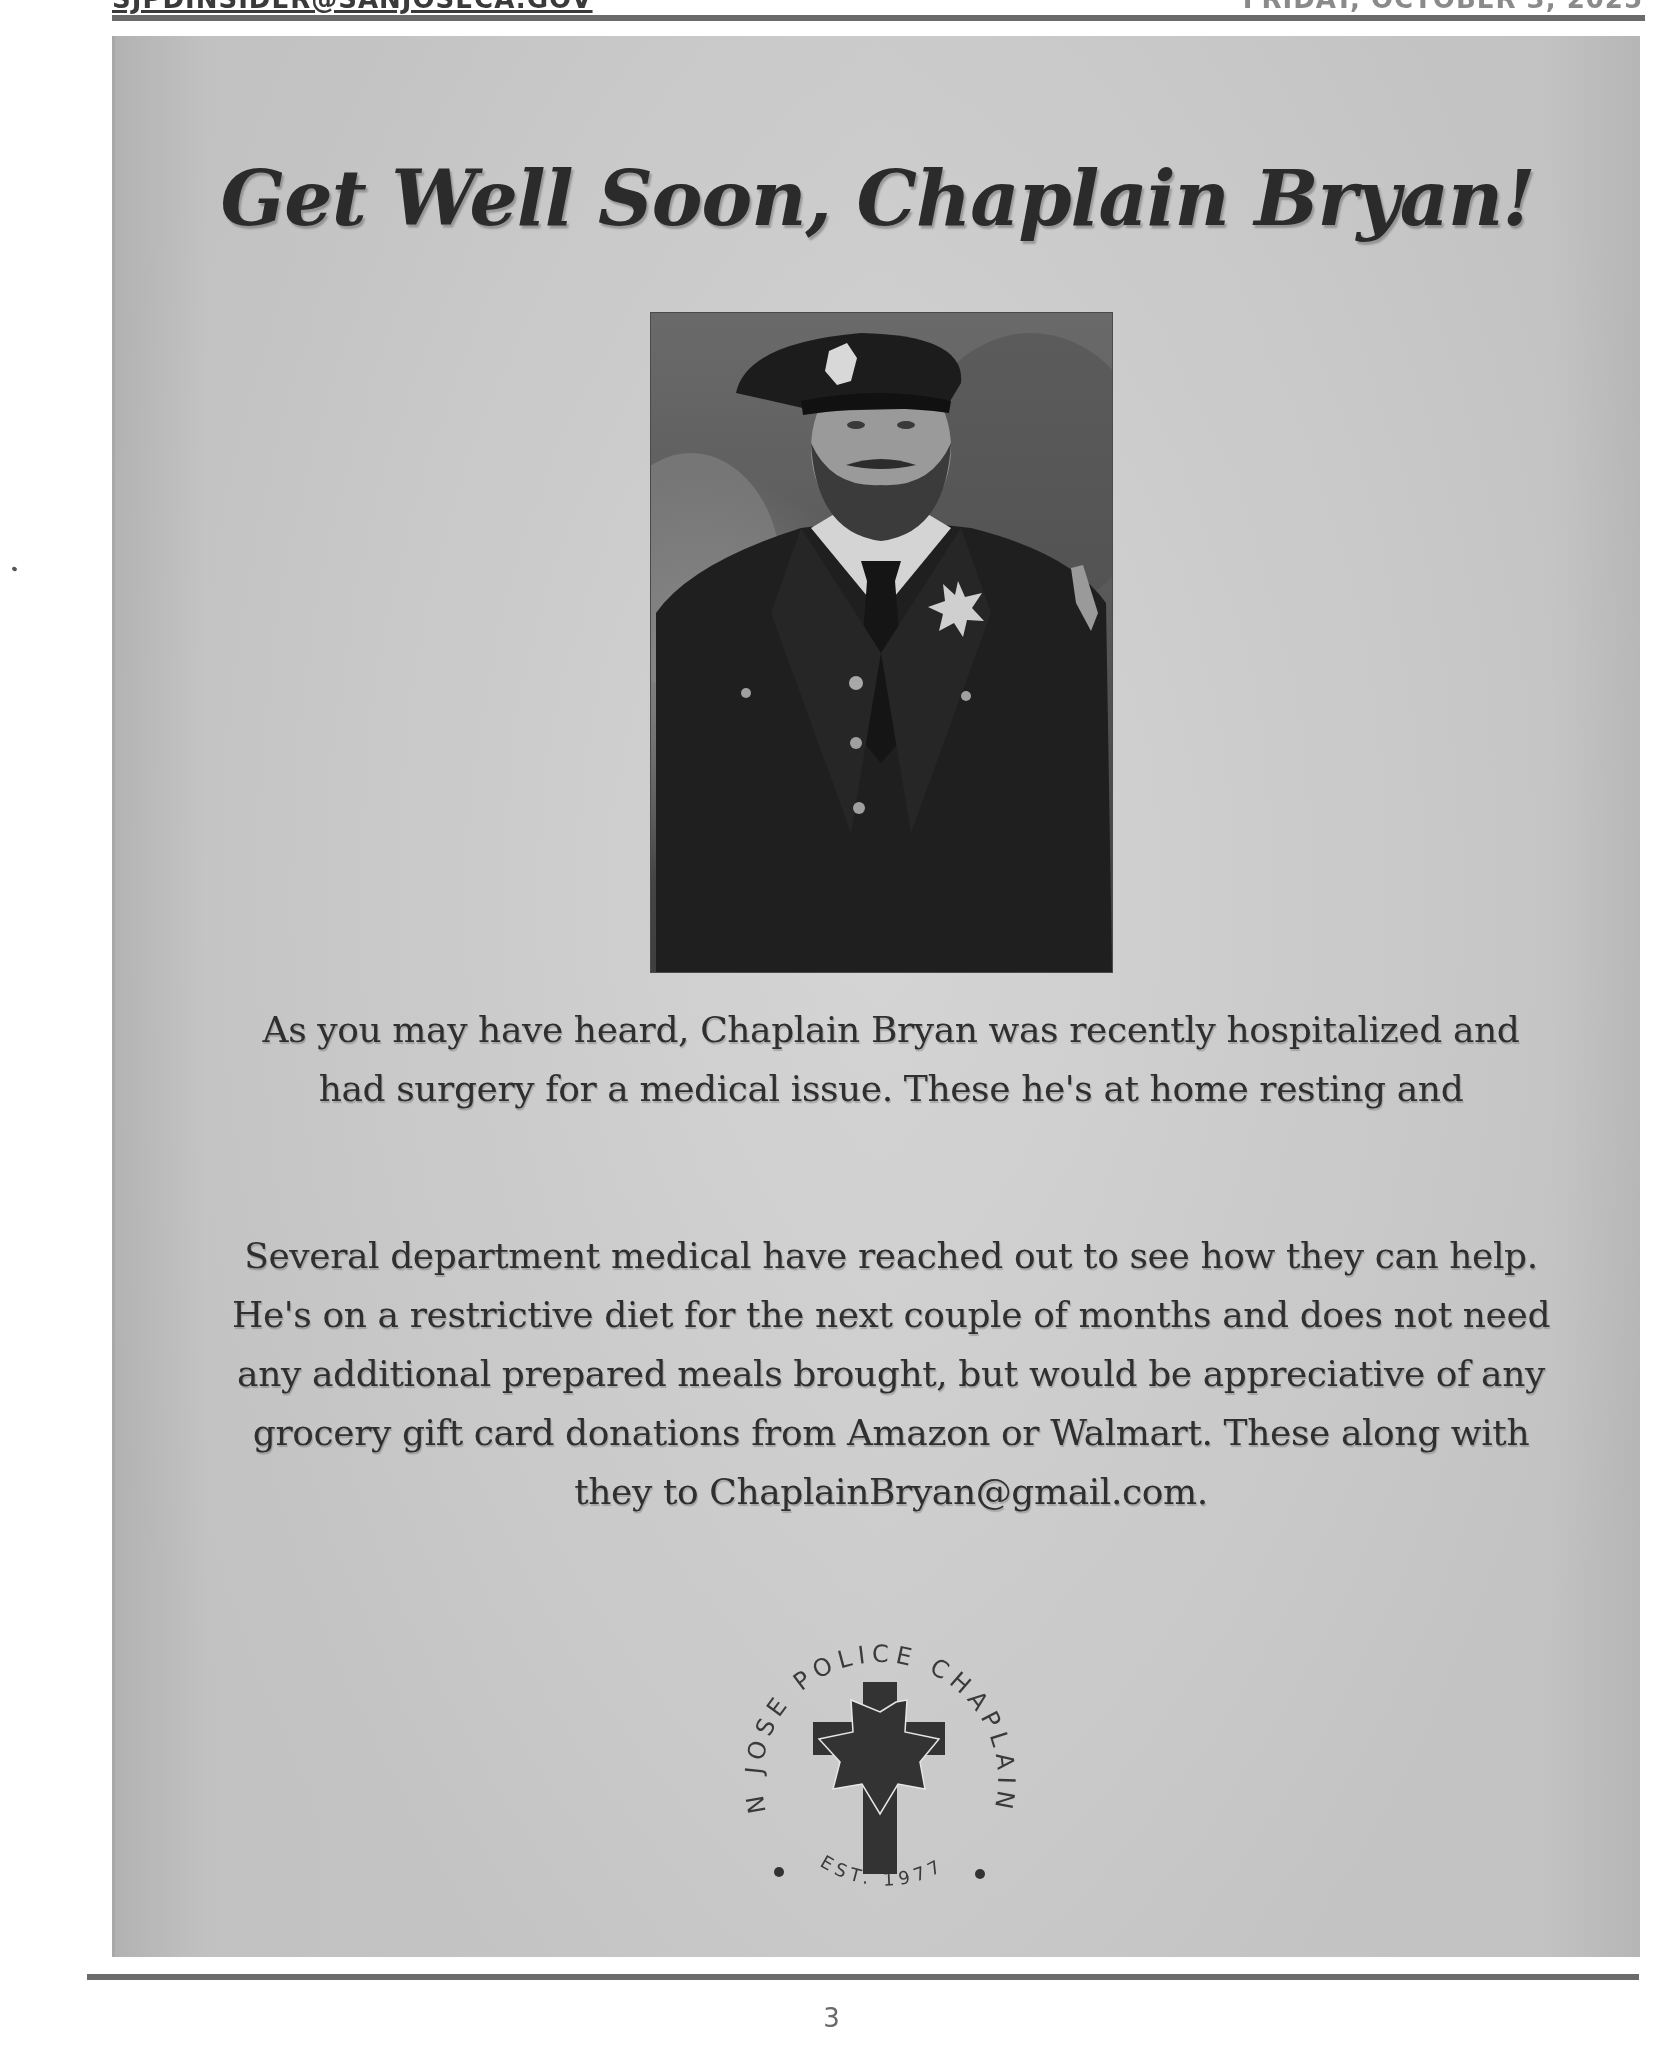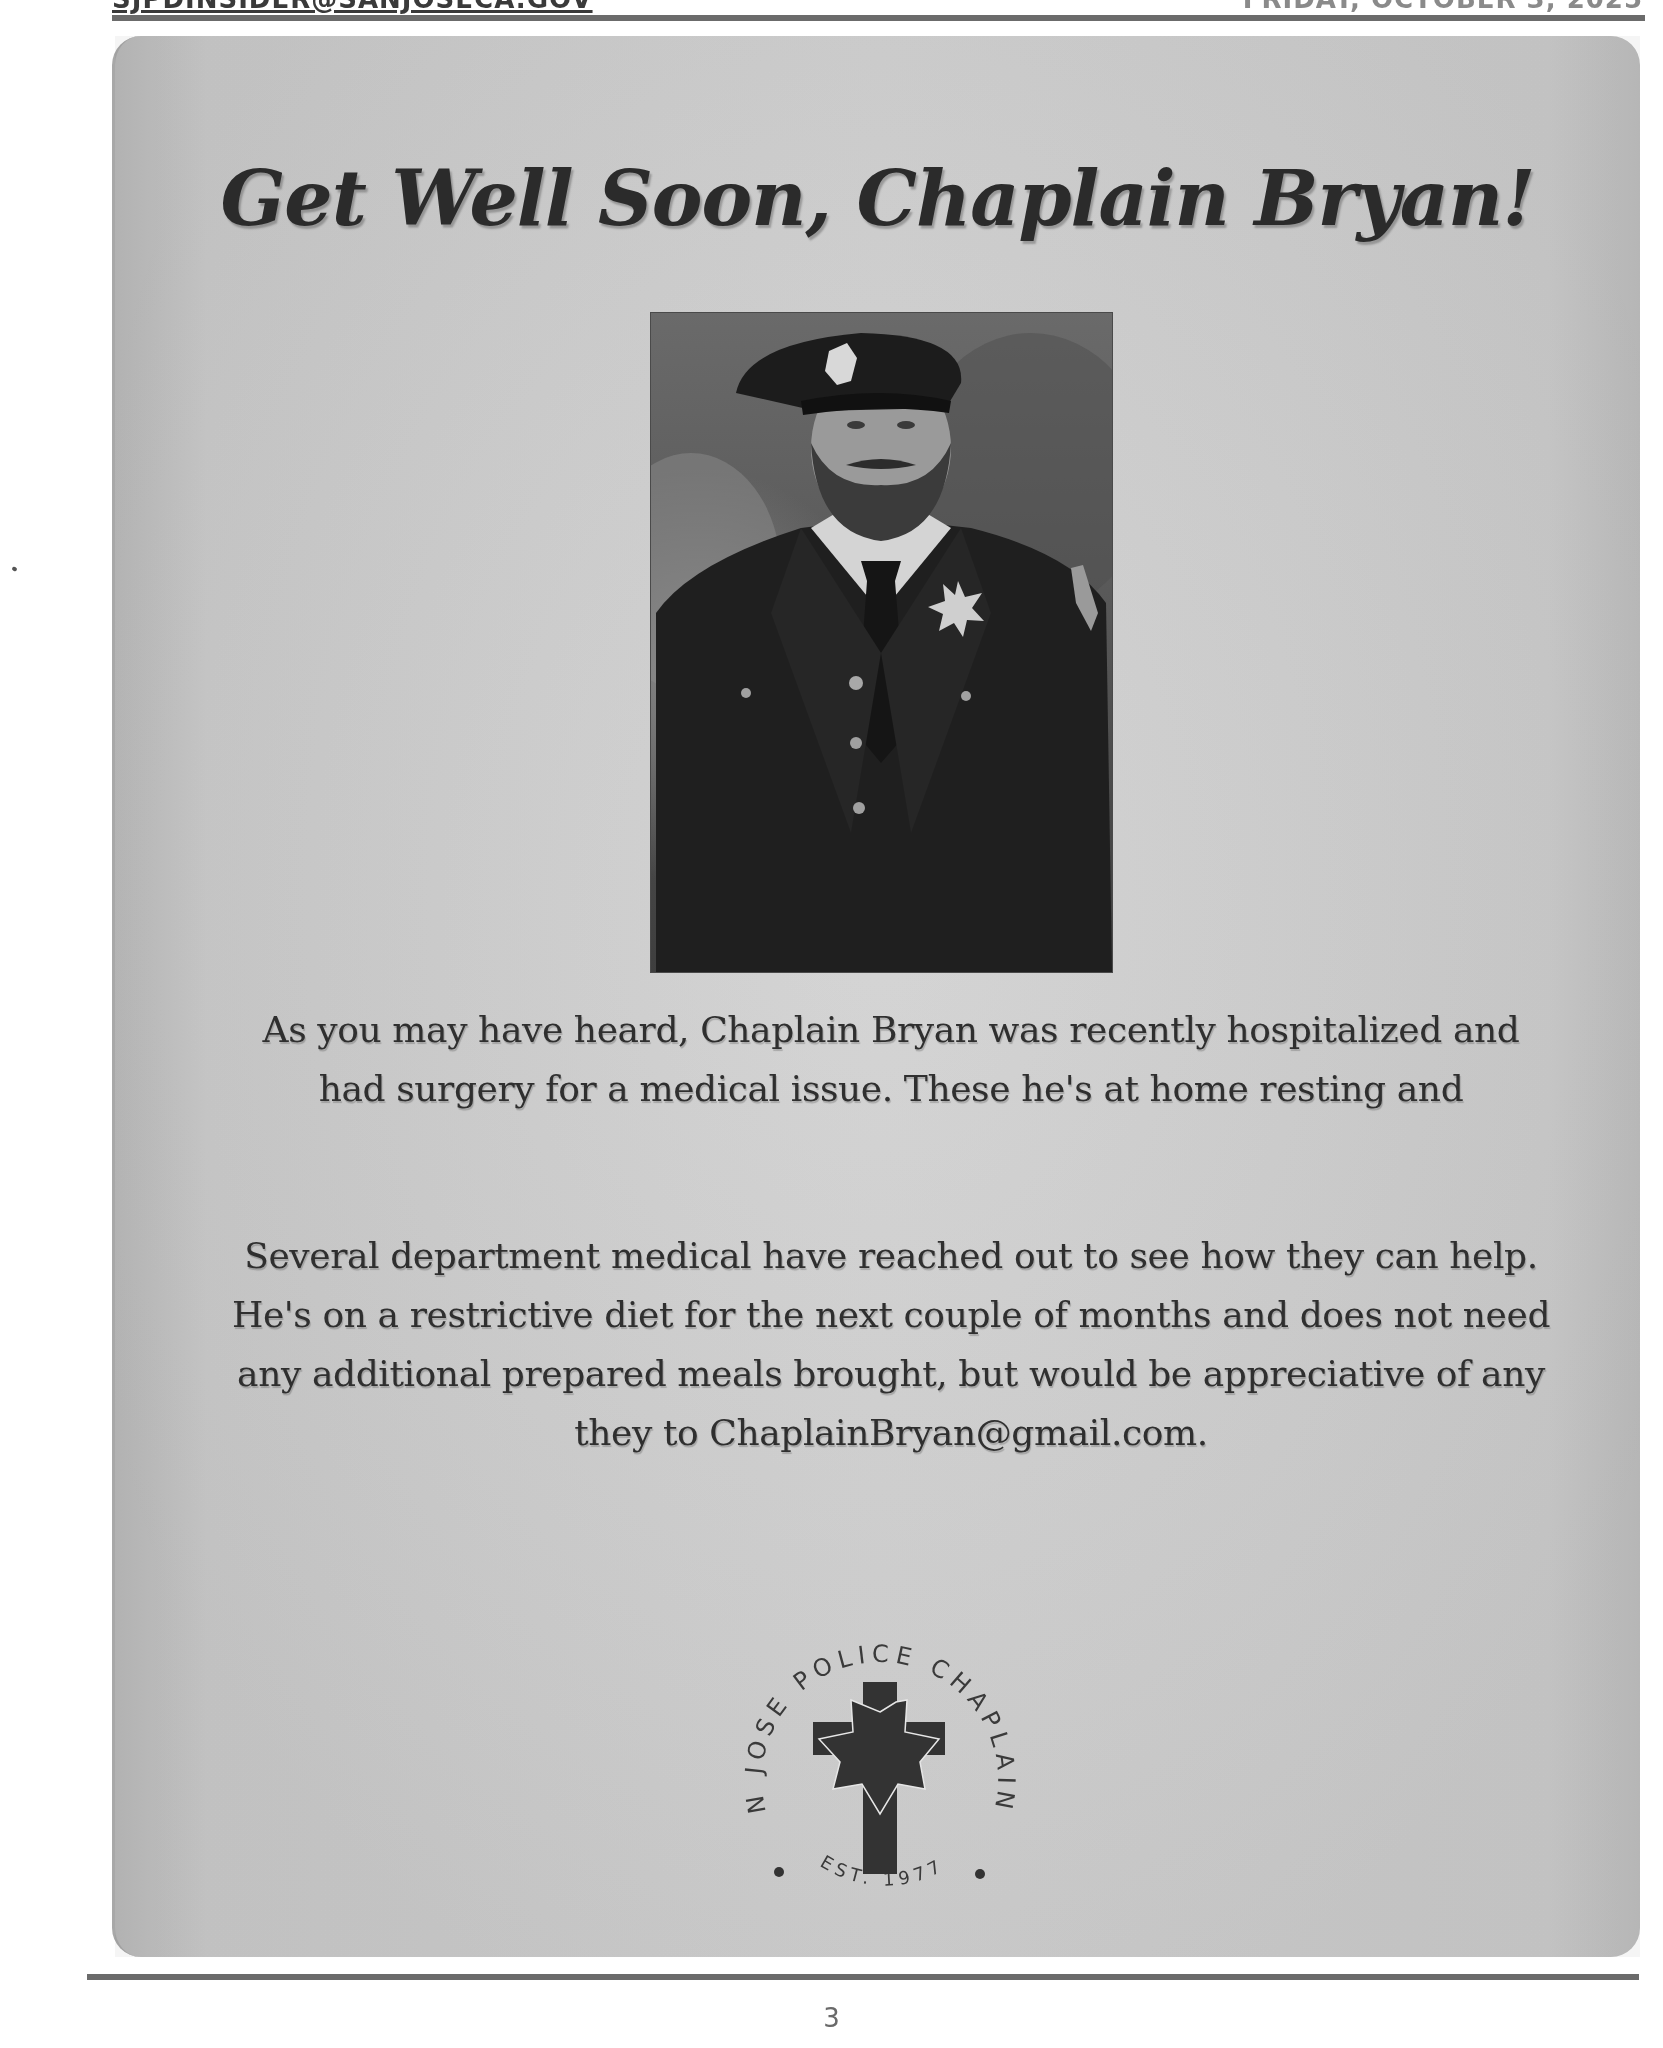--- a/index.html
+++ b/index.html
@@ -52,21 +52,20 @@
   
   .panel {
     position: absolute;
     left: 112px;
     top: 36px;
     width: 1528px;
     height: 1921px;
     background: linear-gradient(90deg, #b9b9b9 0%, #c9c9c9 6%, #cfcfcf 50%, #cacaca 94%, #bdbdbd 100%);
     border-left: 3px solid #a8a8a8;
     box-sizing: border-box;
-    border-radius: 29px;
   }
   .panel::after {
     content: "";
     position: absolute;
     inset: 0;
     background: radial-gradient(ellipse at 50% 45%, rgba(255,255,255,0.12), rgba(0,0,0,0.04) 80%);
     pointer-events: none;
   }
 
   .title {
@@ -216,20 +215,21 @@
 
   <div class="body-text para1">
     <span class="line">As you may have heard, Chaplain Bryan was recently hospitalized and</span>
     <span class="line">had surgery for a medical issue. These he's at home resting and</span>
   </div>
 
   <div class="body-text para2">
     <span class="line">Several department medical have reached out to see how they can help.</span>
     <span class="line">He's on a restrictive diet for the next couple of months and does not need</span>
     <span class="line">any additional prepared meals brought, but would be appreciative of any</span>
+    <span class="line">grocery gift card donations from Amazon or Walmart. These along with</span>
     <span class="line">they to ChaplainBryan@gmail.com.</span>
   </div>
 
   <div class="logo">
     <svg width="310" height="320" viewBox="0 0 310 320" xmlns="http://www.w3.org/2000/svg">
       <defs>
         <path id="arcTop" d="M 42 210 A 118 118 0 1 1 268 210"></path>
         <path id="arcBottom" d="M 100 265 A 118 118 0 0 0 215 268"></path>
       </defs>
       <text font-family="DejaVu Sans, sans-serif" font-size="24" fill="#3a3a3a" letter-spacing="6">

